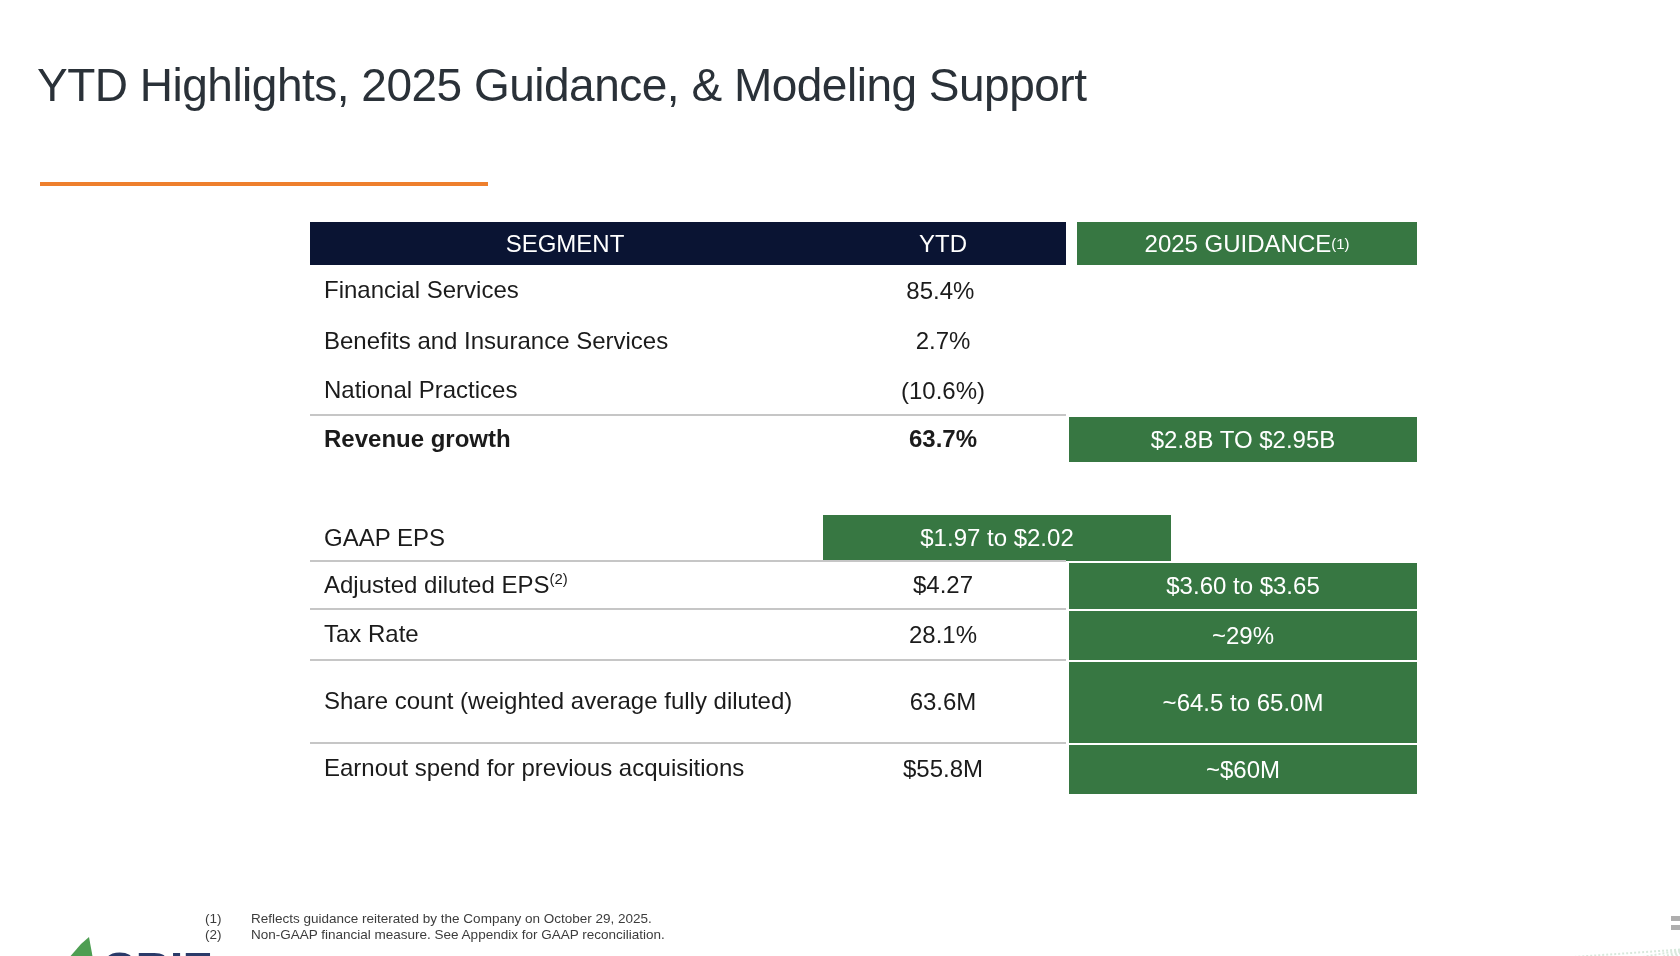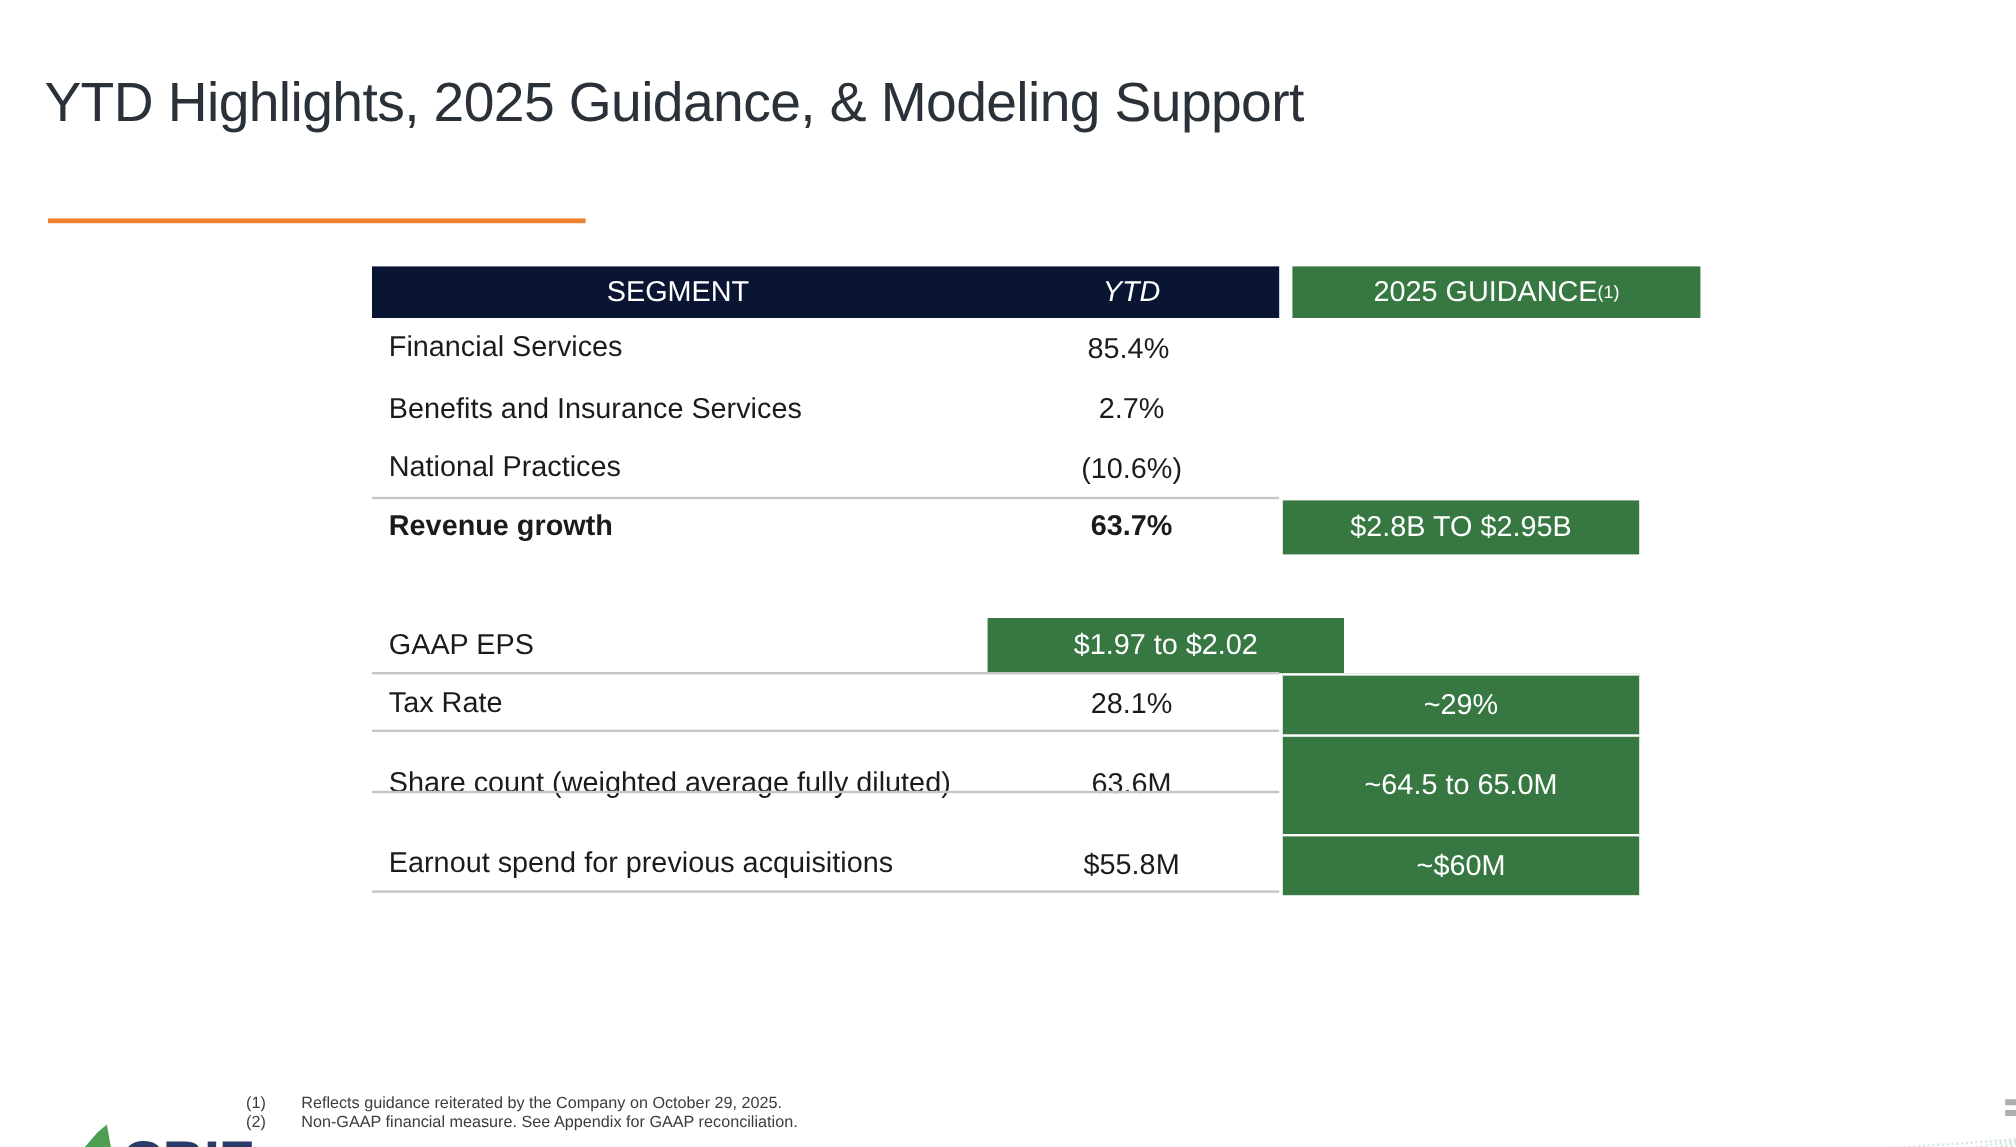--- a/index.html
+++ b/index.html
@@ -45,33 +45,33 @@
   .cell-seg  { width: 510px; display: flex; align-items: center; padding-left: 14px; }
   .cell-ytd  { width: 246px; display: flex; align-items: center; justify-content: center; text-align: center; }
   .cell-gui  { width: 351px; display: flex; align-items: center; justify-content: center; text-align: center; }
 
   .header-row { height: 43px; }
   .header-navy {
     width: 756px; background: #0a1433; color: #ffffff;
     display: flex; align-items: center;
   }
   .hdr-seg { width: 510px; text-align: center; font-size: 24px; }
-  .hdr-ytd { width: 246px; text-align: center; font-size: 24px; font-style: italic; }
+  .hdr-ytd { width: 246px; text-align: center; font-size: 24px; }
   .header-green {
     width: 348px; margin-left: 11px; background: #377742; color: #ffffff;
     display: flex; align-items: center; justify-content: center;
     font-size: 24px; height: 100%;
   }
   sup { font-size: 0.62em; line-height: 0; }
 
   .body-text { font-size: 24px; color: #1b1b1b; }
   .seg-label { max-width: 490px; line-height: 1.35; }
 
   .green-cell {
-    width: 297px; margin-left: 3px; height: 100%;
+    width: 348px; margin-left: 3px; height: 100%;
     background: #377742; color: #ffffff;
     display: flex; align-items: center; justify-content: center;
     font-size: 24px; text-align: center;
   }
   .green-cell.sep-top { border-top: 2px solid #ffffff; }
   .green-cell.inset { height: auto; align-self: stretch; margin-top: 2px; margin-bottom: 1px; }
 
   .r-fs       { height: 51px; gap: 20px; }
   .r-benefits { height: 50px; }
   .r-np       { height: 49px; }
@@ -182,20 +182,27 @@
     </div>
 
     <div class="trow r-gap"></div>
 
     <div class="trow r-gaap">
       <div class="cell-seg body-text">
           <span class="seg-label"><span>GAAP EPS</span><sup></sup></span>
         </div>
       <div class="green-cell">$1.97 to $2.02</div>
     </div>
+    <div class="trow r-adjusted">
+      <div class="cell-seg body-text">
+          <span class="seg-label"><span>Adjusted diluted EPS</span><sup>(2)</sup></span>
+        </div>
+      <div class="cell-ytd body-text">$4.27</div>
+      <div class="green-cell sep-top">$3.60 to $3.65</div>
+    </div>
     <div class="trow r-tax">
       <div class="cell-seg body-text">
           <span class="seg-label"><span>Tax Rate</span><sup></sup></span>
         </div>
       <div class="cell-ytd body-text">28.1%</div>
       <div class="green-cell sep-top">~29%</div>
     </div>
     <div class="trow r-share">
       <div class="cell-seg body-text">
           <span class="seg-label"><span>Share count (weighted average fully diluted)</span><sup></sup></span>

